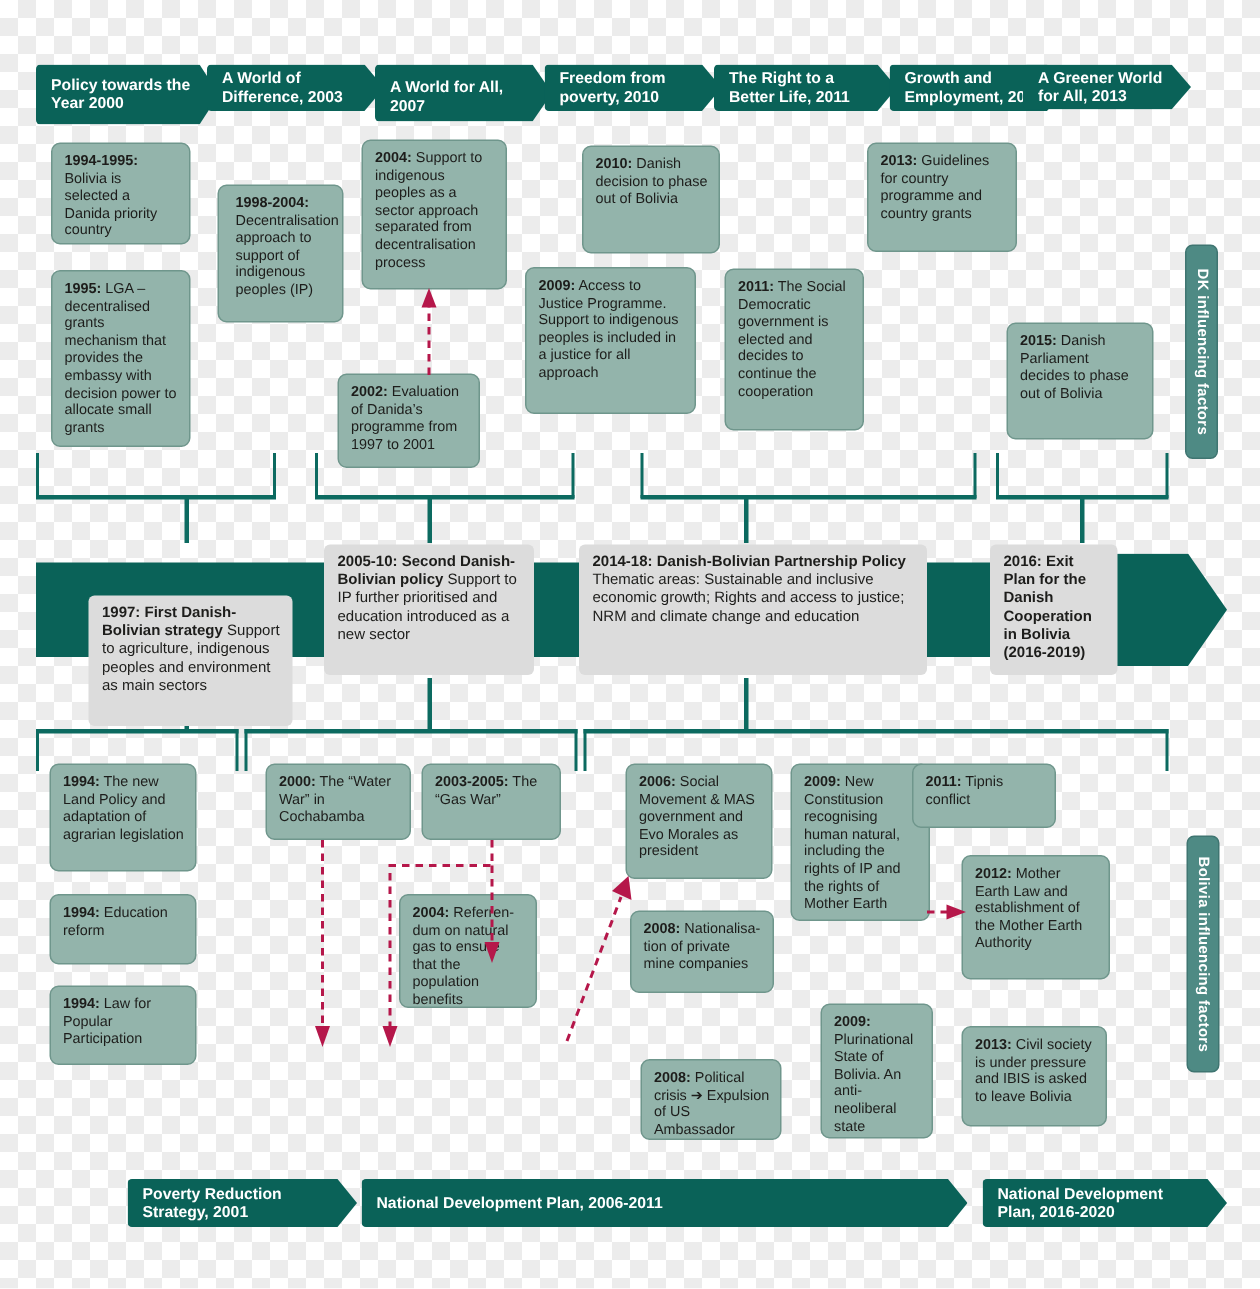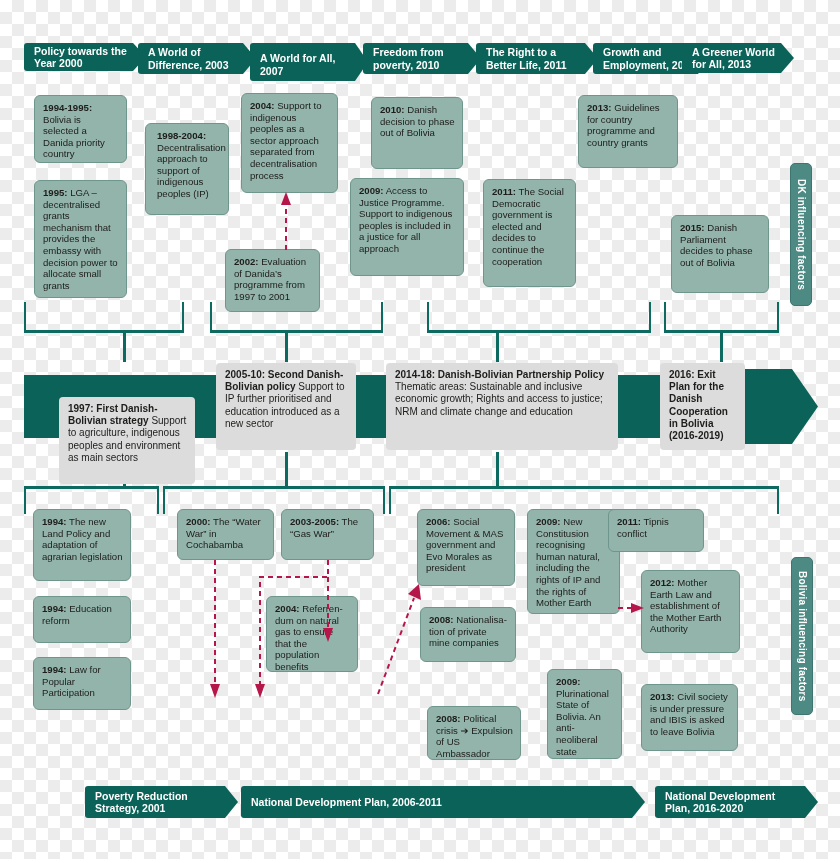--- a/index.html
+++ b/index.html
@@ -97,21 +97,21 @@
   .ln{position:absolute;background:#0c6a60;z-index:1;}
 
   
   .rarrow{position:absolute;z-index:3;overflow:visible;}
 </style>
 </head>
 <body>
 
 <div id="canvas">
 
-  <div class="chev" style="left:24px;  top:43px; width:122px; height:28px;">
+  <div class="chev" style="left:24px;  top:43px; width:122px; height:40px;">
     <span>Policy towards the Year 2000</span>
   </div>
   <div class="chev" style="left:138px; top:43px; width:118px; height:31px;">
     <span>A World of Difference, 2003</span>
   </div>
   <div class="chev" style="left:250px; top:43px; width:118px; height:38px;align-items:flex-end;">
     <span>A World for All, 2007</span>
   </div>
   <div class="chev" style="left:363px; top:43px; width:118px; height:31px;">
     <span>Freedom from poverty, 2010</span>
@@ -143,21 +143,21 @@
   </div>
 
   <div class="fbox" style="left:241px; top:93px; width:97px; height:100px;">
     <b>2004:</b><span> Support to indigenous peoples as a sector approach separated from decentralisation process</span>
   </div>
 
   <div class="fbox" style="left:225px; top:249px; width:95px; height:63px;">
     <b>2002:</b><span> Evaluation of Danida’s programme from 1997 to 2001</span>
   </div>
 
-  <div class="fbox" style="left:371px; top:97px; width:92px; height:72px;">
+  <div class="fbox" style="left:388px; top:97px; width:92px; height:72px;">
     <b>2010:</b><span> Danish decision to phase out of Bolivia</span>
   </div>
 
   <div class="fbox" style="left:350px; top:178px; width:114px; height:98px;">
     <b>2009:</b><span> Access to Justice Programme. Support to indigenous peoples is included in a justice for all approach</span>
   </div>
 
   <div class="fbox" style="left:483px; top:179px; width:93px; height:108px;">
     <b>2011:</b><span> The Social Democratic government is elected and decides to continue the cooperation</span>
   </div>

